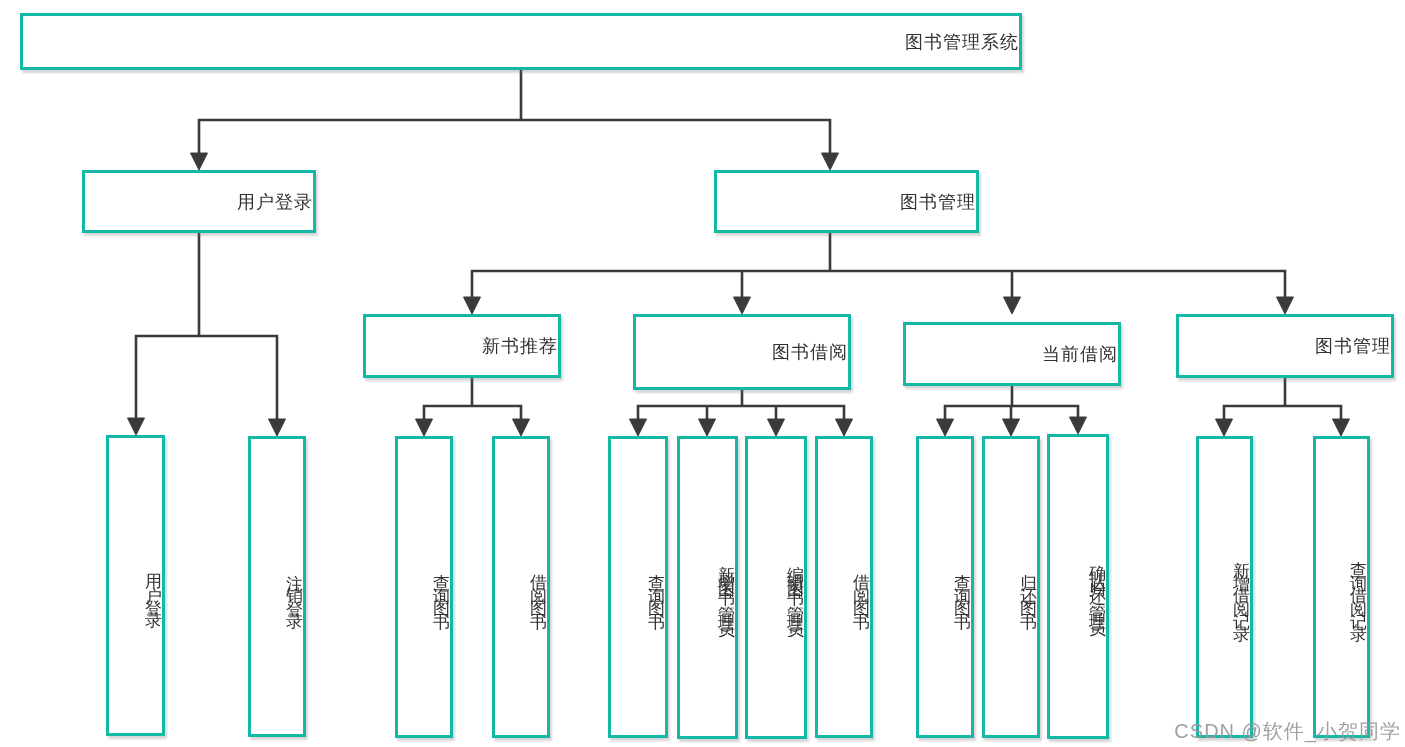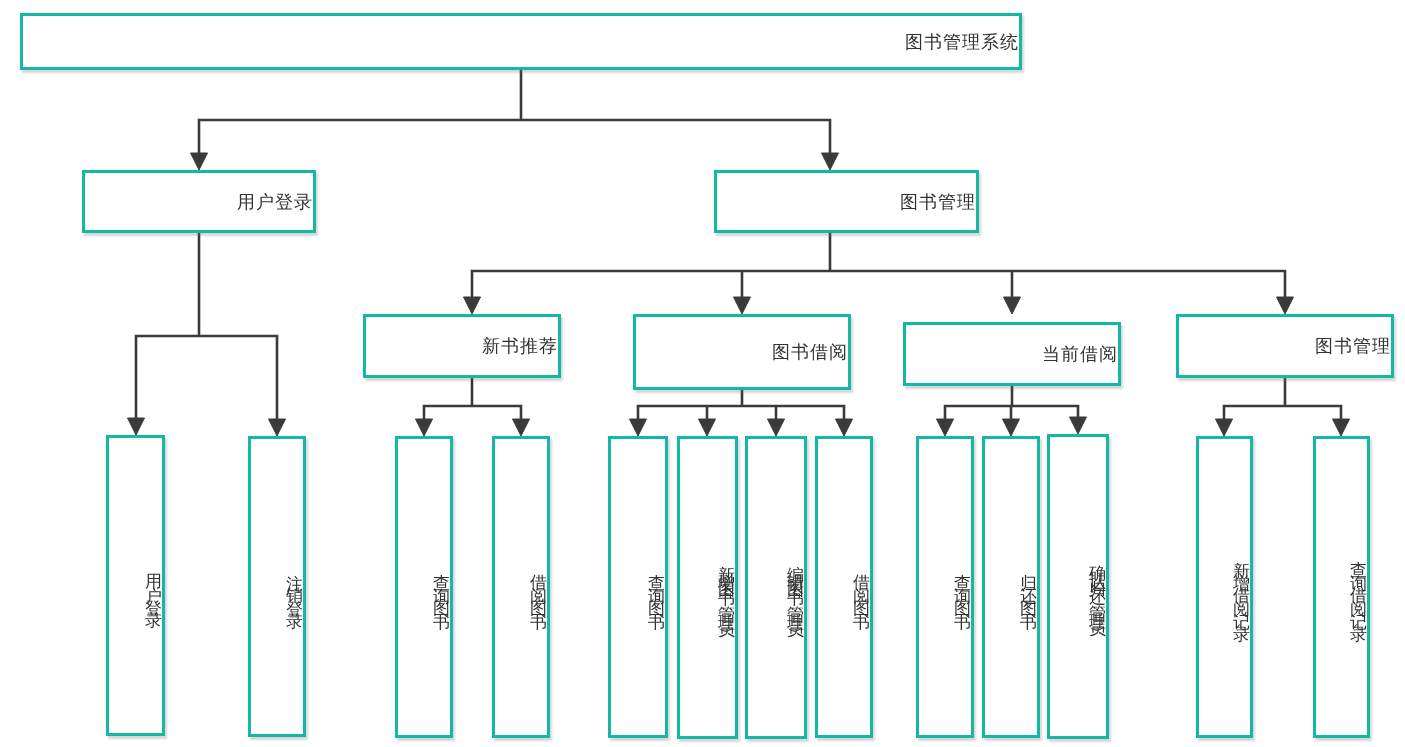--- a/index.html
+++ b/index.html
@@ -153,13 +153,14 @@
       <div class="node vert" style="left: 1047px; top: 434px; width: 62px; height: 305px;">
         <span class="label" style="letter-spacing: 8px;">确认归还（管理员）</span>
       </div>
       <div class="node vert" style="left: 1196px; top: 436px; width: 57px; height: 302px;">
         <span class="label" style="letter-spacing: 13px;">新增借阅记录</span>
       </div>
       <div class="node vert" style="left: 1313px; top: 436px; width: 57px; height: 302px;">
         <span class="label" style="letter-spacing: 13px;">查询借阅记录</span>
       </div>
     </div>
+  <div id="watermark">CSDN @软件_小贺同学</div>
 </div>
 
 </body></html>

